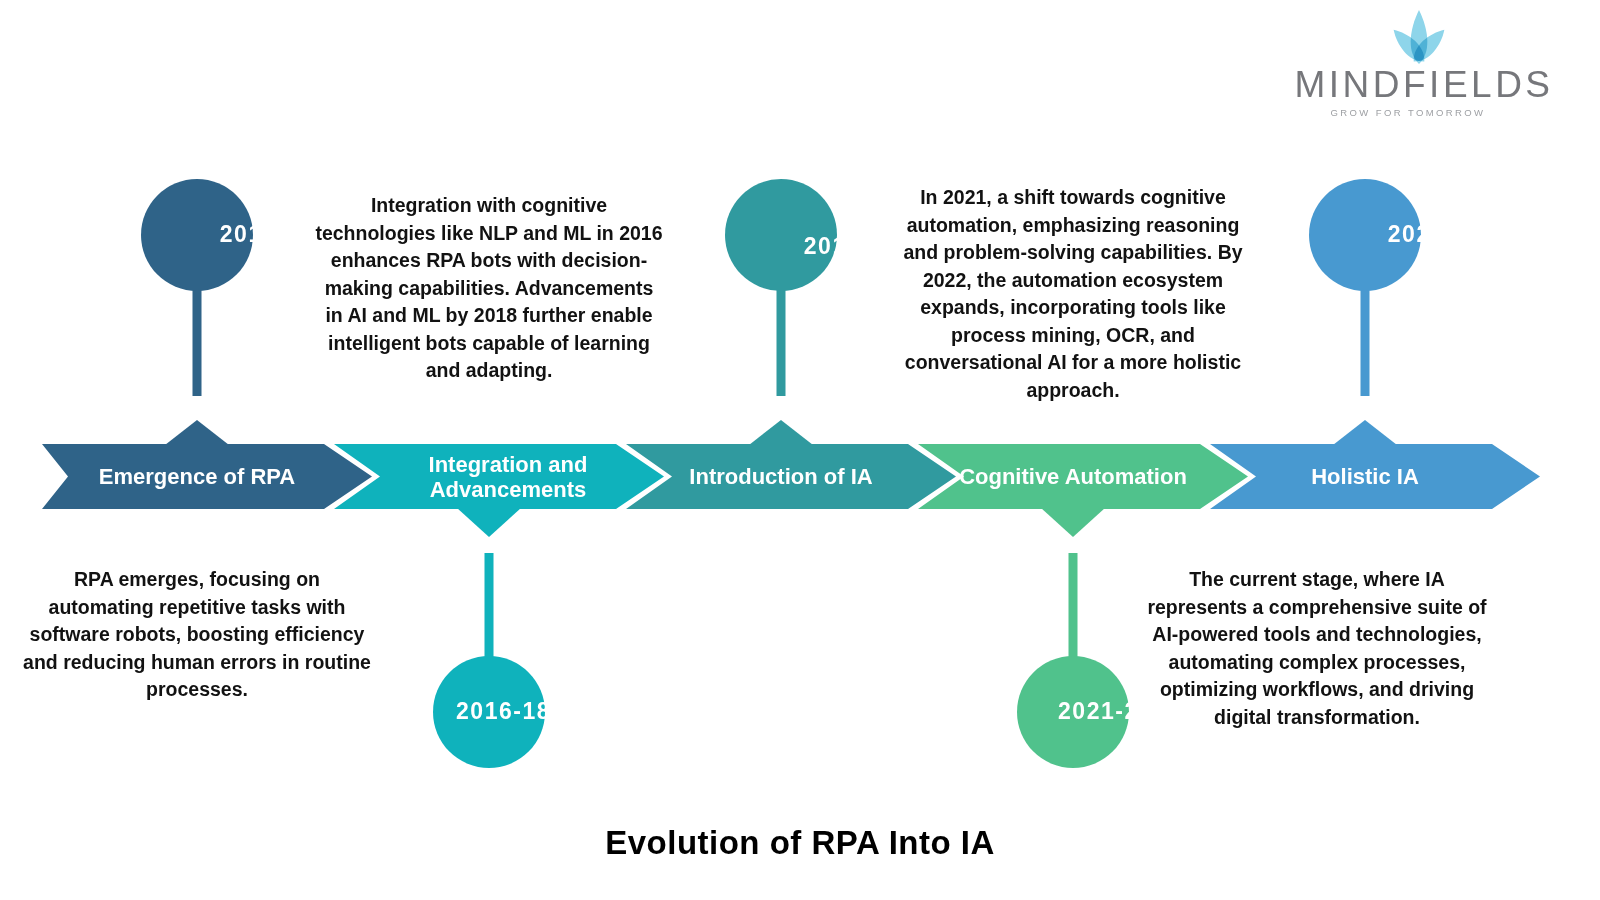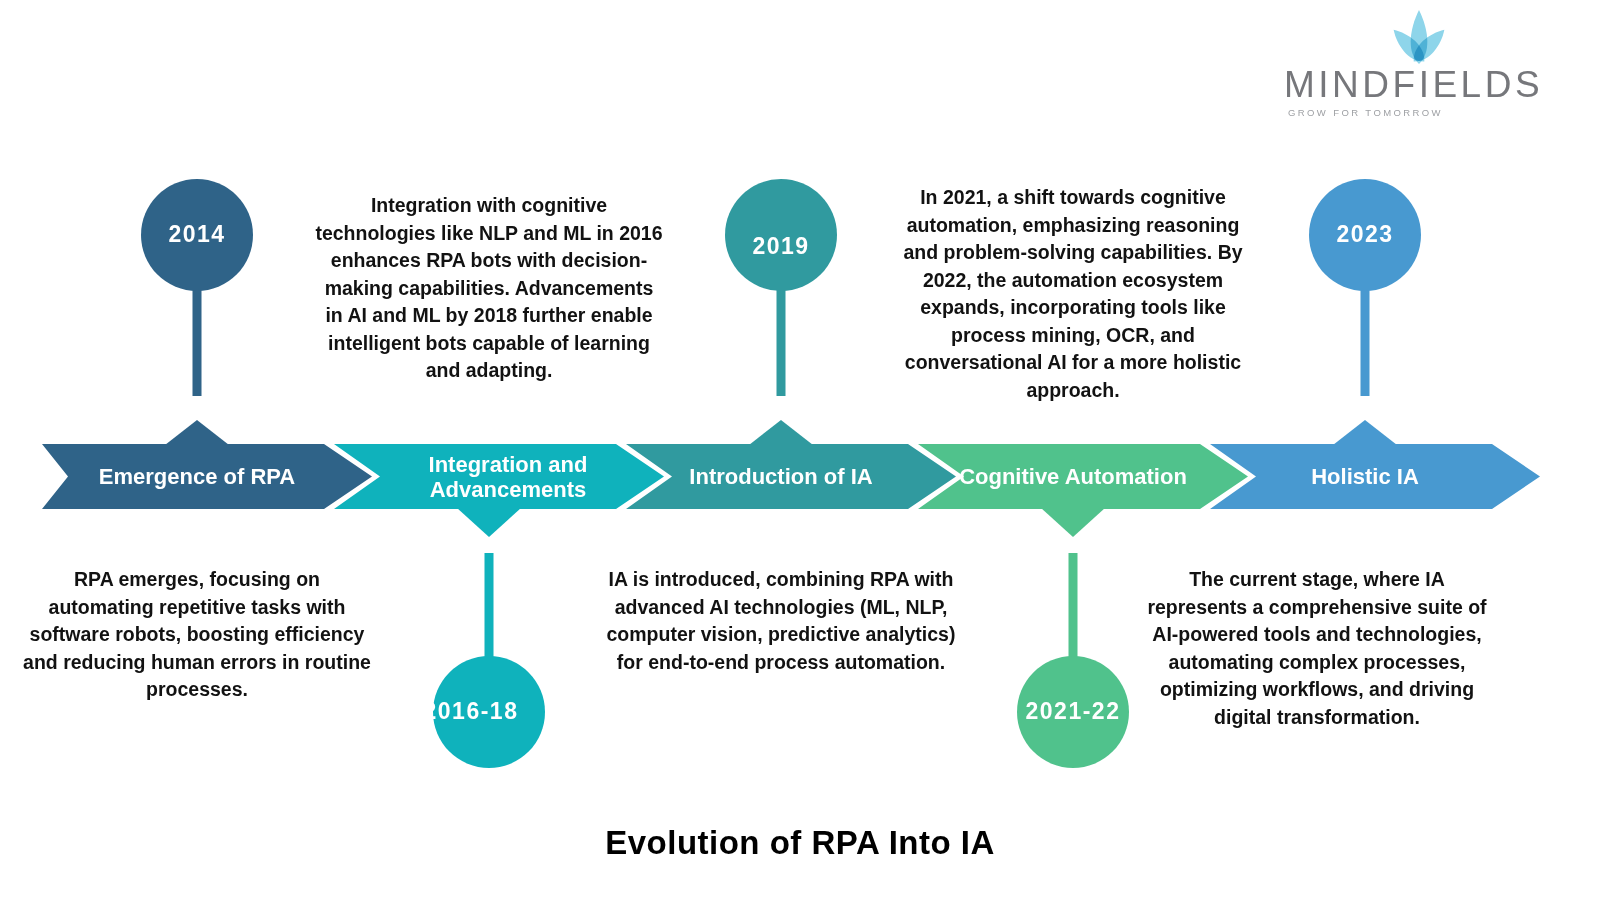--- a/index.html
+++ b/index.html
@@ -4,23 +4,23 @@
 <style>
   html,body{margin:0;padding:0;background:#ffffff;}
   .canvas{
     position:relative;
     width:1600px;height:900px;
     background:#ffffff;
     overflow:hidden;
     font-family:"Liberation Sans", sans-serif;
   }
   .shapes{position:absolute;left:0;top:0;width:1600px;height:900px;}
-  .abs{position:absolute;}
+  .abs{position:absolute;text-align:center;}
   .year-label{
-    width:160px;text-align:center;
+    width:160px;text-align:right;
     color:#ffffff;font-size:23px;font-weight:700;letter-spacing:1.5px;
   }
   .banner-label{
     width:300px;height:65px;top:444px;
     display:flex;align-items:center;justify-content:center;text-align:center;
     color:#ffffff;font-size:22px;line-height:25px;font-weight:700;
   }
   .stage-desc{
     width:350px;text-align:center;
     color:#121212;font-size:19.5px;line-height:27.5px;font-weight:700;
@@ -90,19 +90,18 @@
   <div class="abs year-label" style="left:1285px;top:221px;">2023</div>
 
   <div class="abs banner-label" style="left:47px;">Emergence of RPA</div>
   <div class="abs banner-label" style="left:358px;">Integration and Advancements</div>
   <div class="abs banner-label" style="left:631px;">Introduction of IA</div>
   <div class="abs banner-label" style="left:1215px;">Holistic IA</div>
   <div class="abs banner-label" style="left:923px;">Cognitive Automation</div>
 
   <div class="abs stage-desc" style="left:22px;top:566px;">RPA emerges, focusing on automating repetitive tasks with software robots, boosting efficiency and reducing human errors in routine processes.</div>
   <div class="abs stage-desc" style="left:314px;top:192px;">Integration with cognitive technologies like NLP and ML in 2016 enhances RPA bots with decision-making capabilities. Advancements in AI and ML by 2018 further enable intelligent bots capable of learning and adapting.</div>
-  <div class="abs stage-desc" style="left:606px;top:566px;">IA is introduced, combining RPA with advanced AI technologies (ML, NLP, computer vision, predictive analytics) for end-to-end process automation.</div>
   <div class="abs stage-desc" style="left:898px;top:184px;">In 2021, a shift towards cognitive automation, emphasizing reasoning and problem-solving capabilities. By 2022, the automation ecosystem expands, incorporating tools like process mining, OCR, and conversational AI for a more holistic approach.</div>
   <div class="abs stage-desc" style="left:1142px;top:566px;">The current stage, where IA represents a comprehensive suite of AI-powered tools and technologies, automating complex processes, optimizing workflows, and driving digital transformation.</div>
 
   <div class="abs main-title">Evolution of RPA Into IA</div>
 
 </div>
 
 </body></html>

